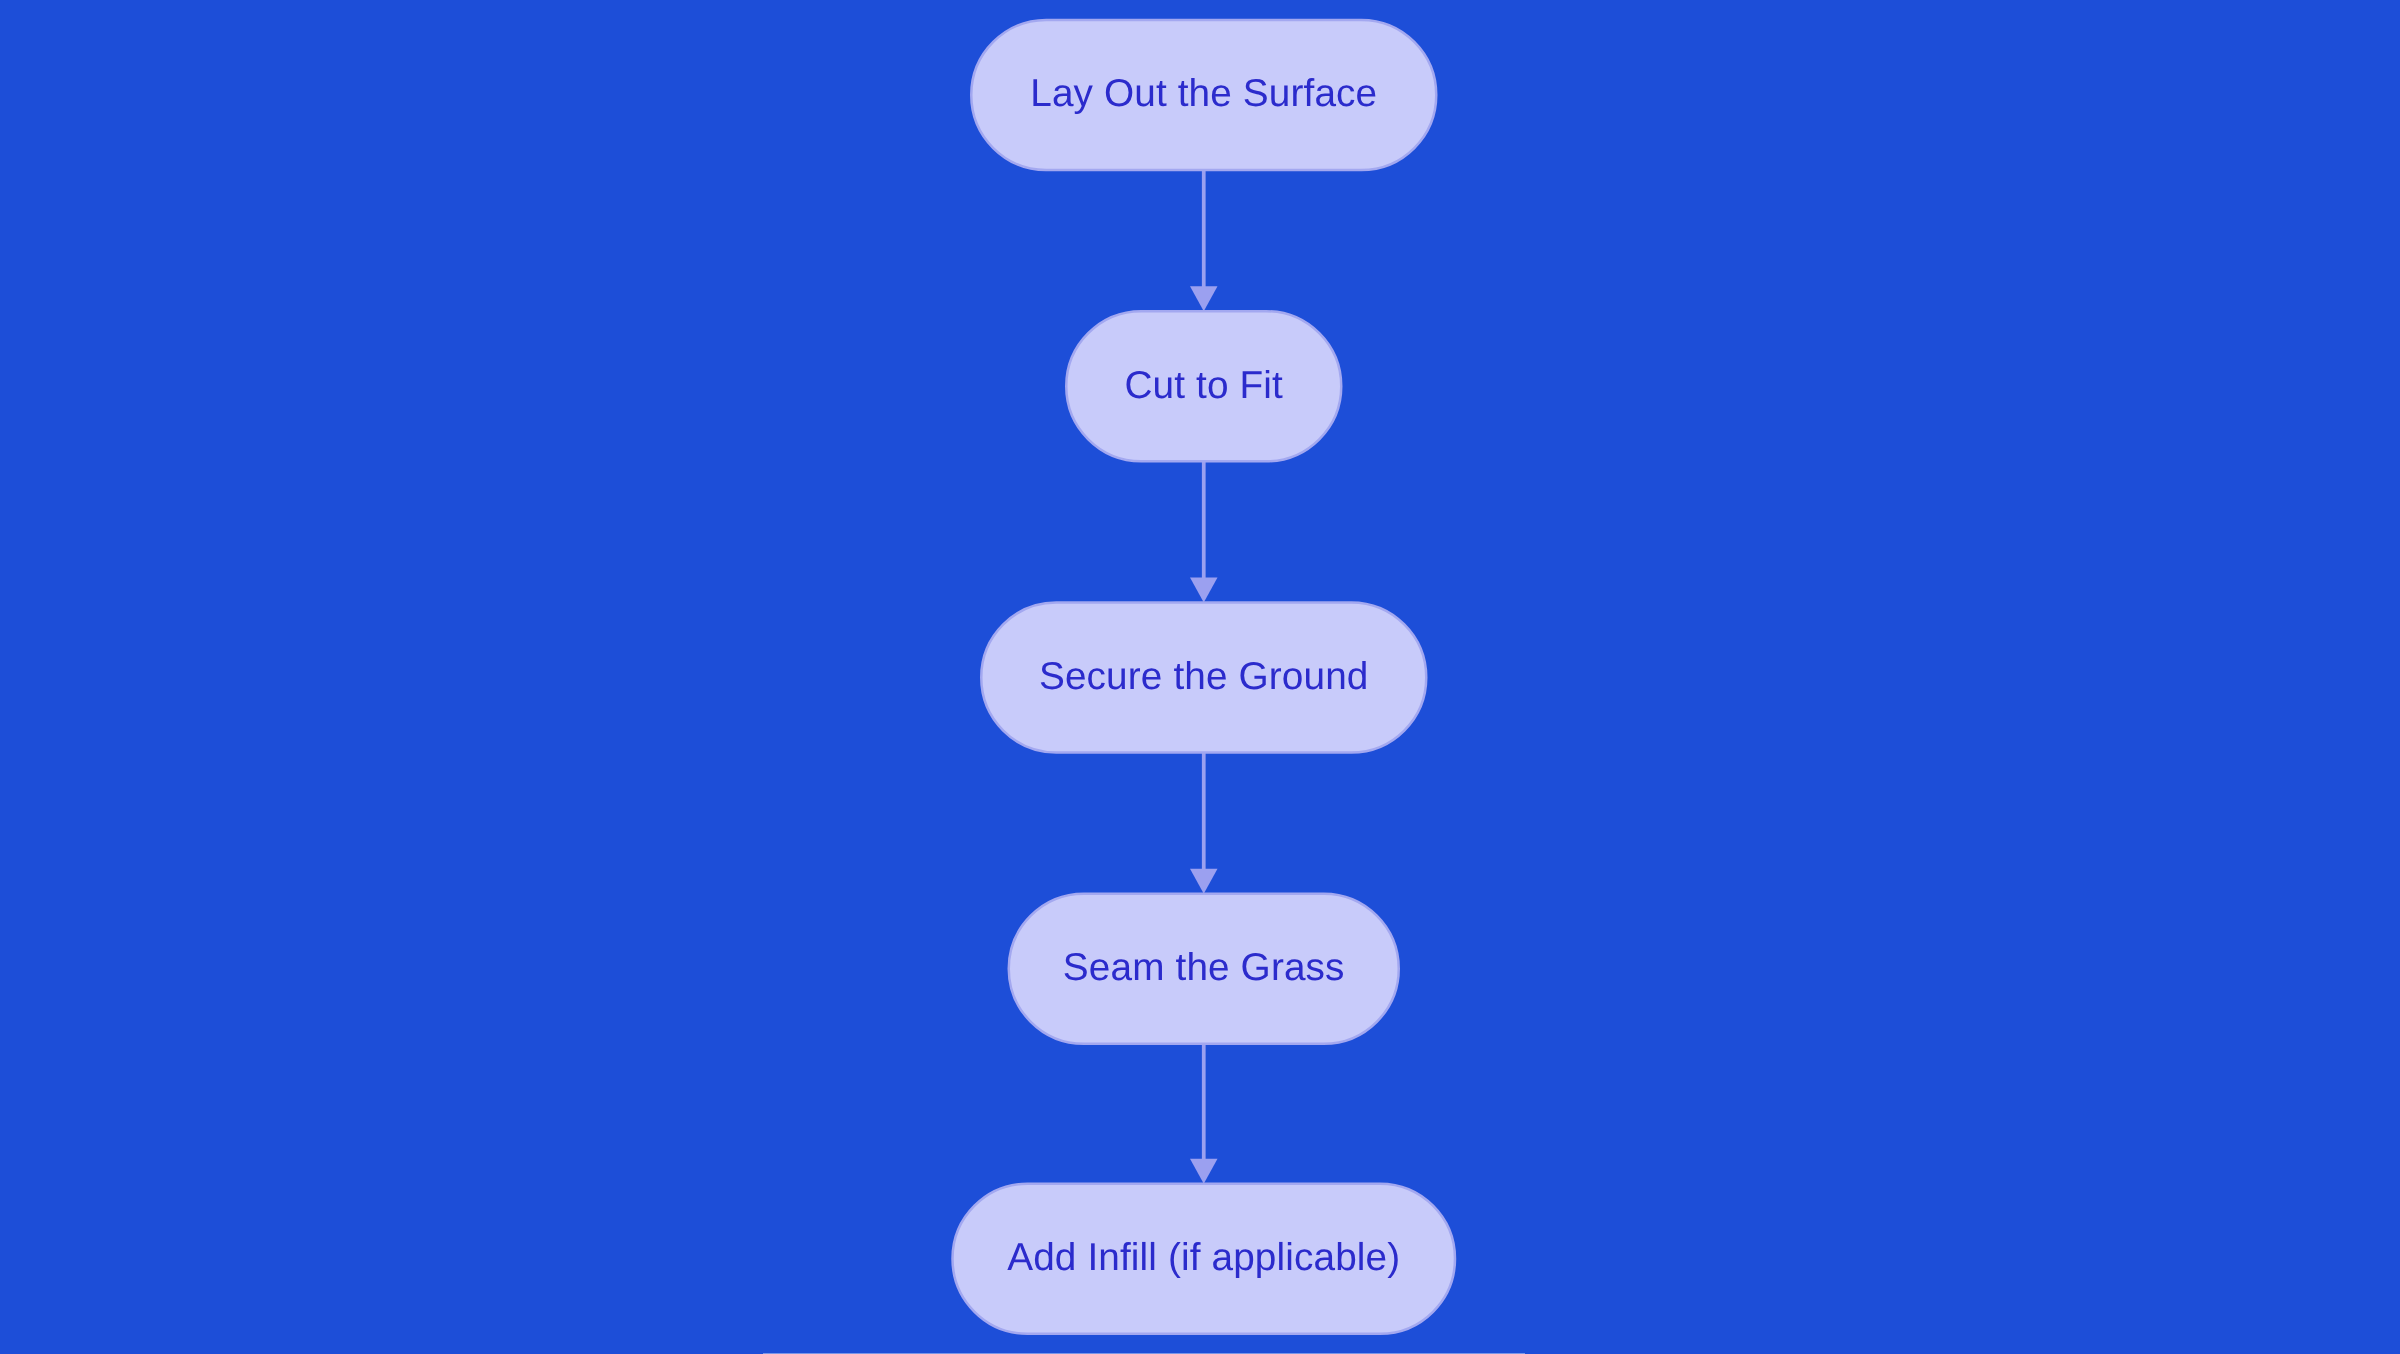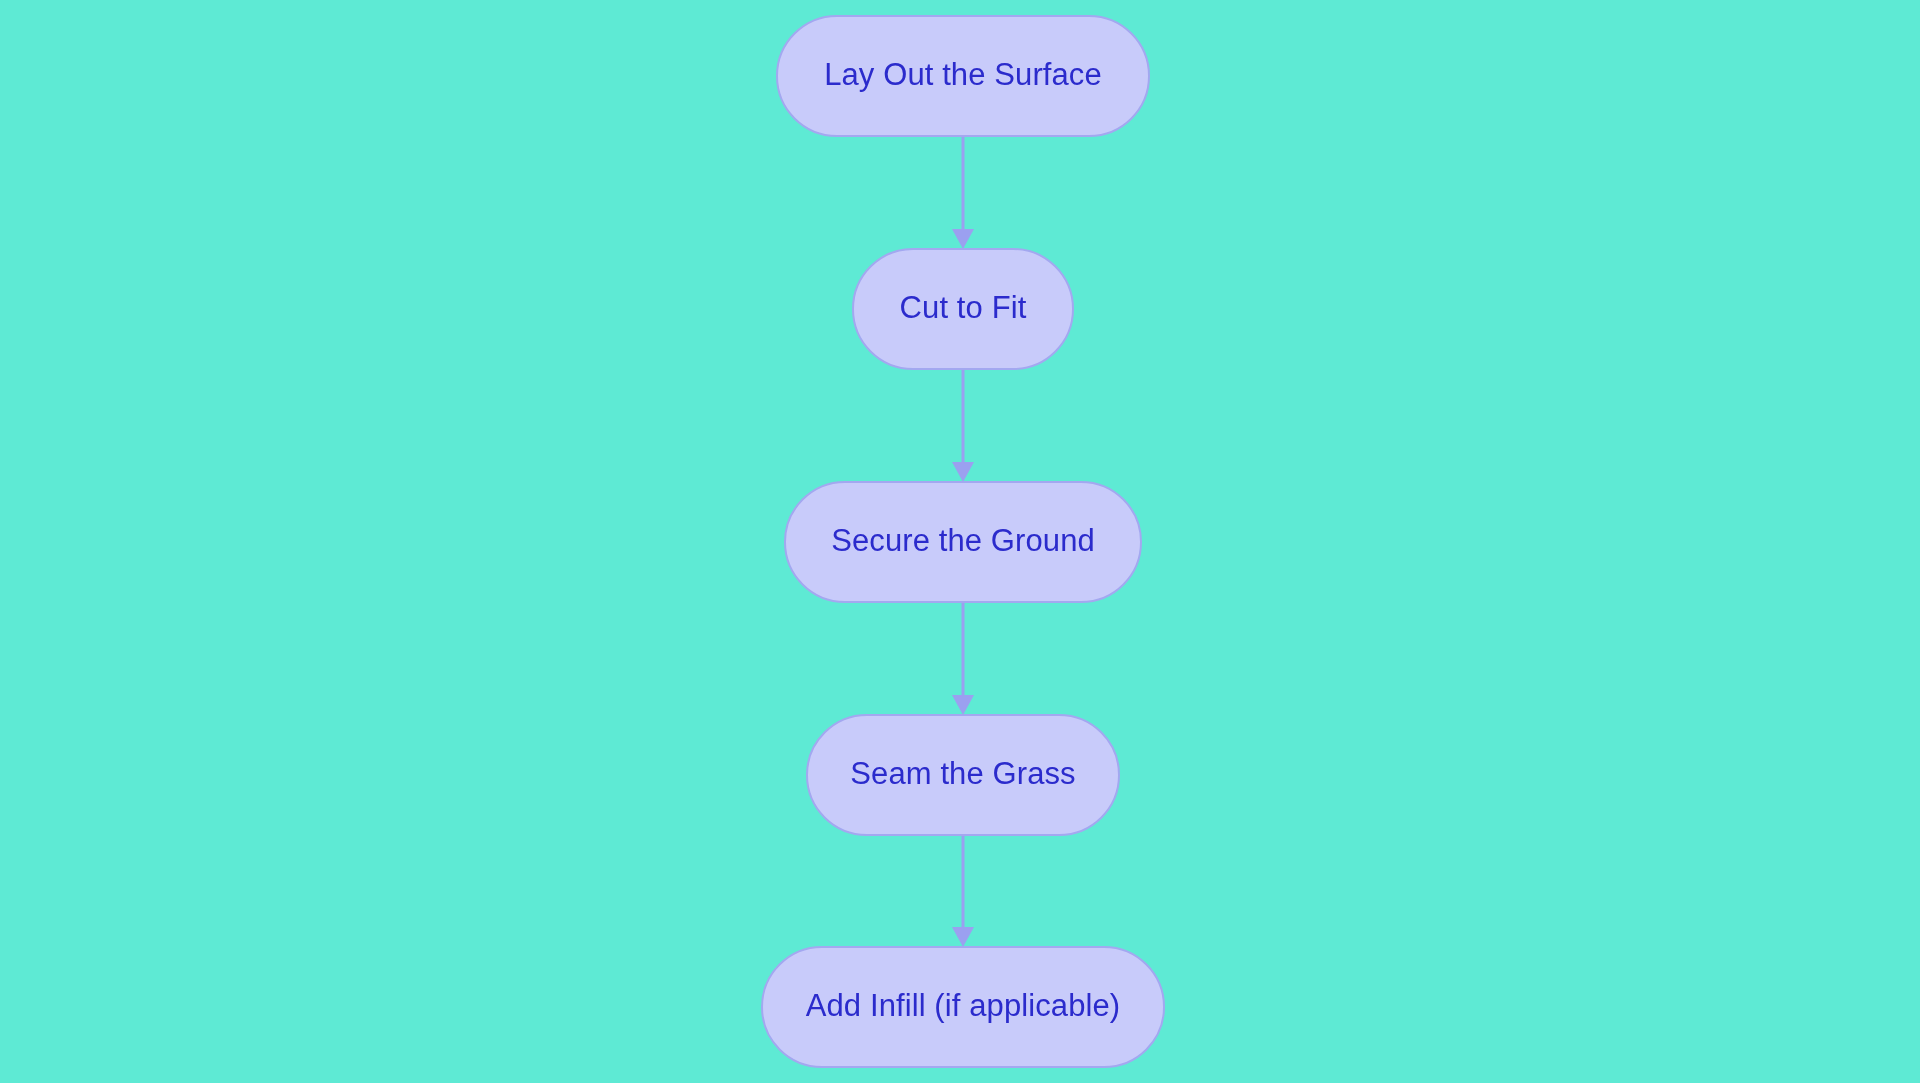--- a/index.html
+++ b/index.html
@@ -43,21 +43,21 @@
     stroke-width: 3px;
     fill: none;
   }
   .edge-head {
     stroke: none;
   }
 </style>
 </head>
 <body>
 
-<div id="flow-root" style="background: #5eead4;">
+<div id="flow-root" style="background: #1d4ed8;">
   <svg id="flow-svg" viewBox="0 0 1920 1083" xmlns="http://www.w3.org/2000/svg">
 
     <g>
       <g>
         <line class="edge-line" x1="963" y1="136" x2="963" y2="231" stroke="#9BA0F0"></line>
         <polygon class="edge-head" points="963,249 952,229 974,229" fill="#9BA0F0"></polygon>
       </g>
       <g>
         <line class="edge-line" x1="963" y1="369" x2="963" y2="464" stroke="#9BA0F0"></line>
         <polygon class="edge-head" points="963,482 952,462 974,462" fill="#9BA0F0"></polygon>

